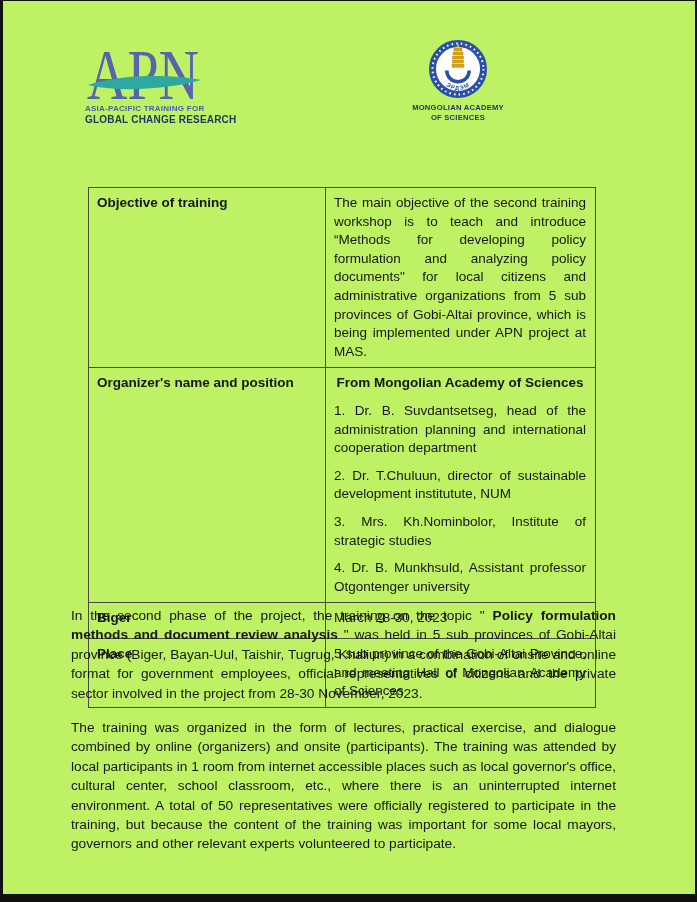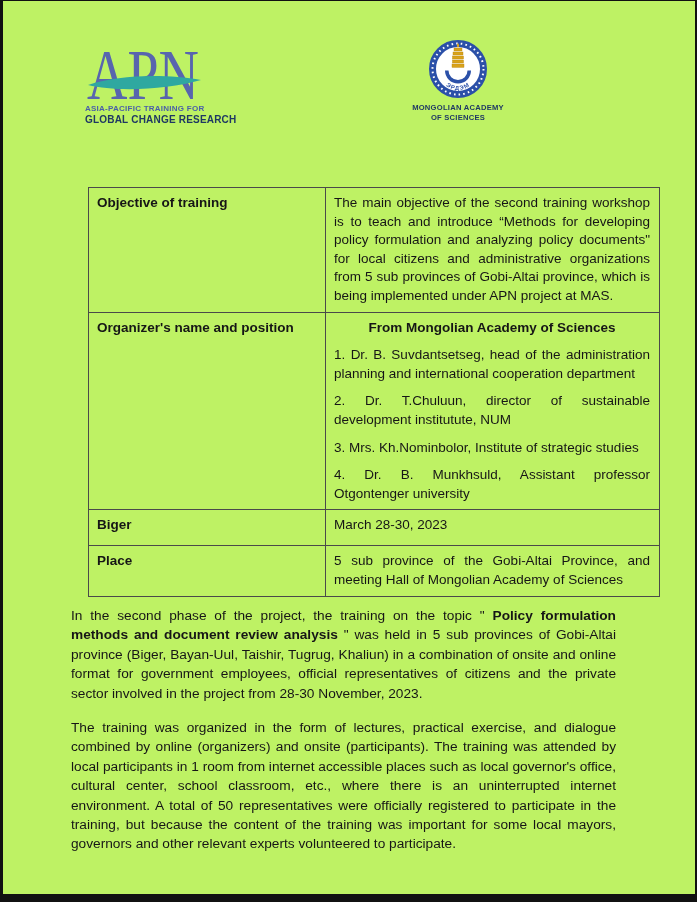--- a/index.html
+++ b/index.html
@@ -42,21 +42,21 @@
     position:absolute; left:0; right:0; top:139px;
     text-align:center;
     color:#2e74b5;
     font-size:13.6px; line-height:17.5px;
     font-weight:400;
   }
 
   
   .info-table {
     position:absolute; left:85px; top:186px;
-    width:572px;
+    width:508px;
     border-collapse:collapse; table-layout:fixed;
     font-size:13.5px; line-height:18.6px; color:#161616;
   }
   .info-table td {
     border:1px solid #4a4a4a;
     vertical-align:top;
     padding:6px 9px 6px 8px;
   }
   .info-table td.label { width:219px; font-weight:700; }
   .info-table td.value p { margin:0 0 9px 0; text-align:justify; }

